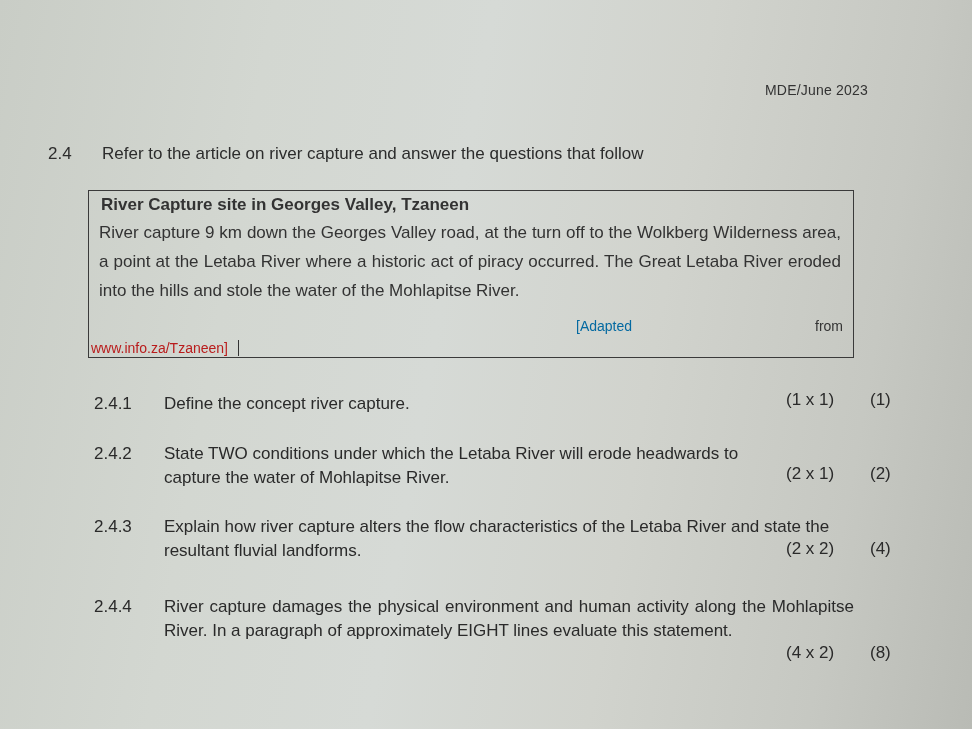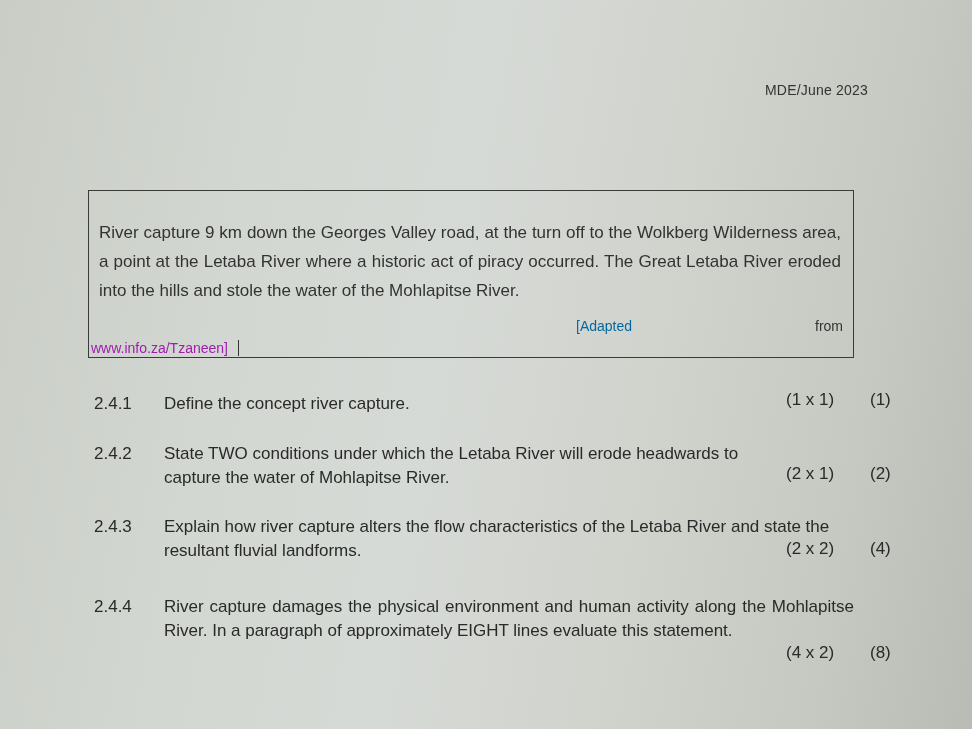--- a/index.html
+++ b/index.html
@@ -81,21 +81,21 @@
       top: 127px;
       font-size: 14px;
       color: #333;
       text-align: center;
     }
     .article-url {
       position: absolute;
       left: 2px;
       top: 149px;
       font-size: 14px;
-      color: #a21caf;
+      color: #b91c1c;
       border-right: 1.5px solid #333;
       padding-right: 10px;
       line-height: 16px;
     }
     .q {
       position: absolute;
       left: 94px;
       font-size: 17px;
       line-height: 24px;
       color: #2a2a2a;
@@ -123,22 +123,26 @@
       white-space: nowrap;
     }
   </style>
 </head>
 <body>
 
 <div class="page">
 
   <div class="header-ref">MDE/June 2023</div>
 
+  <div class="intro">
+    <span class="num">2.4</span><span>Refer to the article on river capture and answer the questions that follow</span>
+  </div>
 
   <div class="article-box">
+    <div class="article-title">River Capture site in Georges Valley, Tzaneen</div>
     <div class="article-body">River capture 9 km down the Georges Valley road, at the turn off to the Wolkberg Wilderness area, a point at the Letaba River where a historic act of piracy occurred. The Great Letaba River eroded into the hills and stole the water of the Mohlapitse River.</div>
     <div class="article-source-a">[Adapted</div>
     <div class="article-source-b">from</div>
     <div class="article-url">www.info.za/Tzaneen]</div>
   </div>
 
   <div class="q" style="top:392px;">
     <span class="qnum">2.4.1</span>
     <span class="qtext">Define the concept river capture.</span>
     <span class="marks-calc" style="top:-4px;">(1 x 1)</span>

